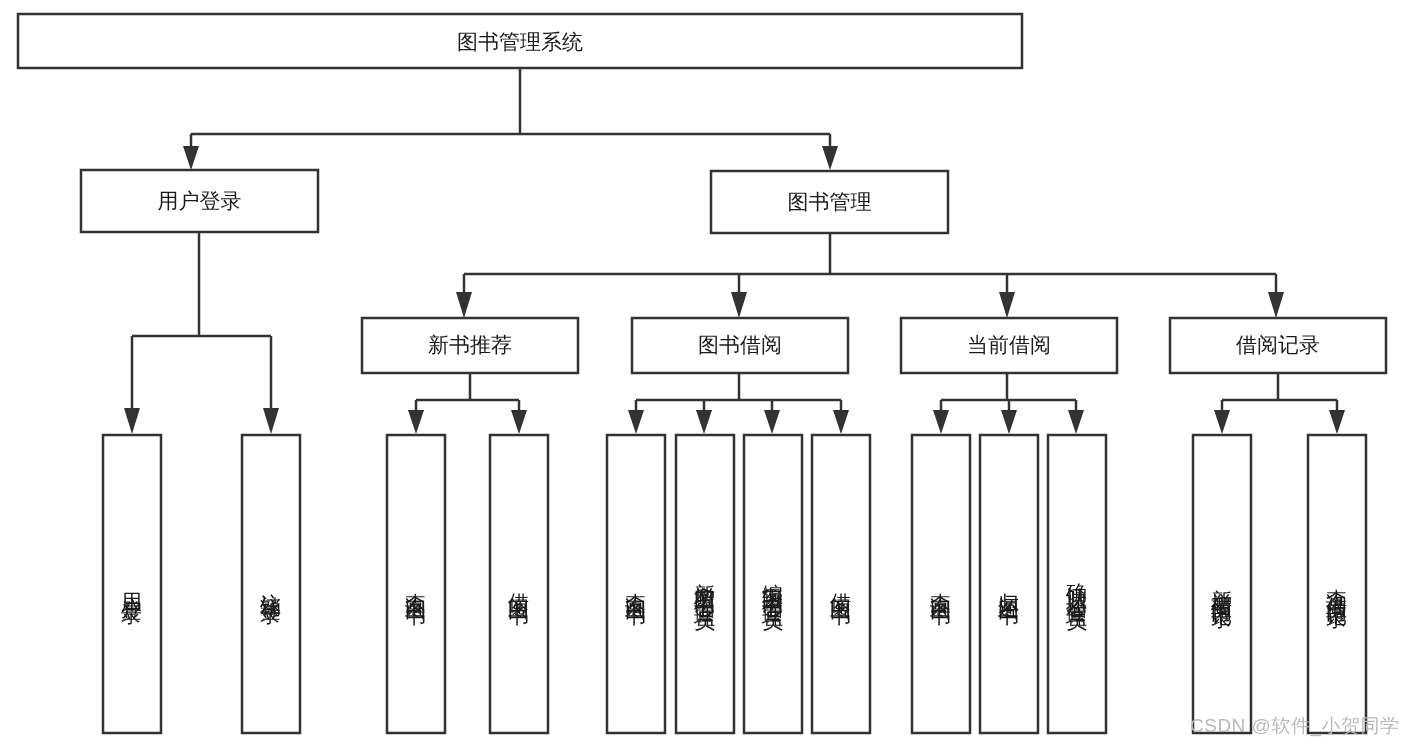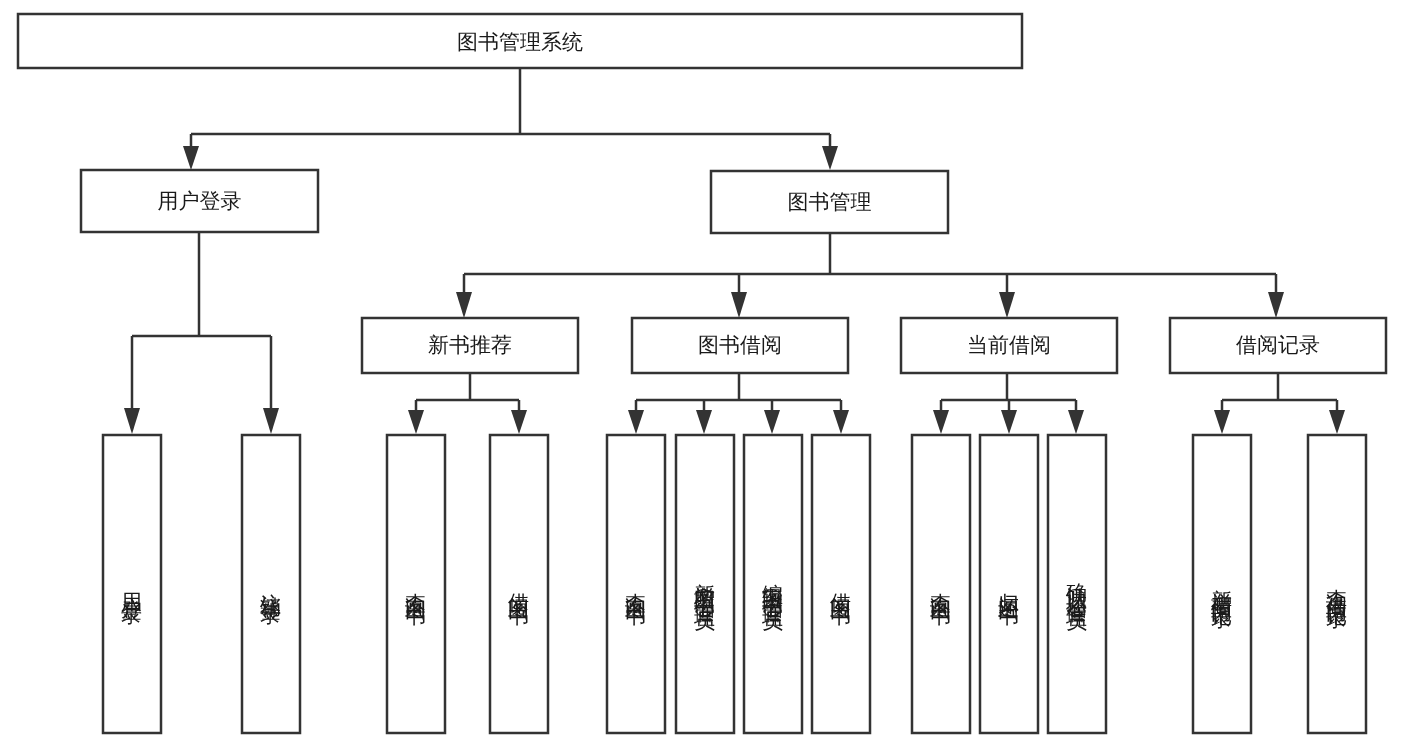--- a/index.html
+++ b/index.html
@@ -208,14 +208,15 @@
   <div class="node-label-v" style="left:744px; top:435px; width:58px; height:298px;">编辑图书（管理员）</div>
   <div class="node-label-v" style="left:812px; top:435px; width:58px; height:298px;">借阅图书</div>
 
   <div class="node-label-v" style="left:912px; top:435px; width:58px; height:298px;">查询图书</div>
   <div class="node-label-v" style="left:980px; top:435px; width:58px; height:298px;">归还图书</div>
   <div class="node-label-v" style="left:1048px; top:435px; width:58px; height:298px;">确认归还（管理员）</div>
 
   <div class="node-label-v" style="left:1193px; top:435px; width:58px; height:298px;">新增借阅记录</div>
   <div class="node-label-v" style="left:1308px; top:435px; width:58px; height:298px;">查询借阅记录</div>
 
+  <div class="watermark" style="left:1190px; top:713px;">CSDN @软件_小贺同学</div>
 
 </div>
 
 </body></html>

